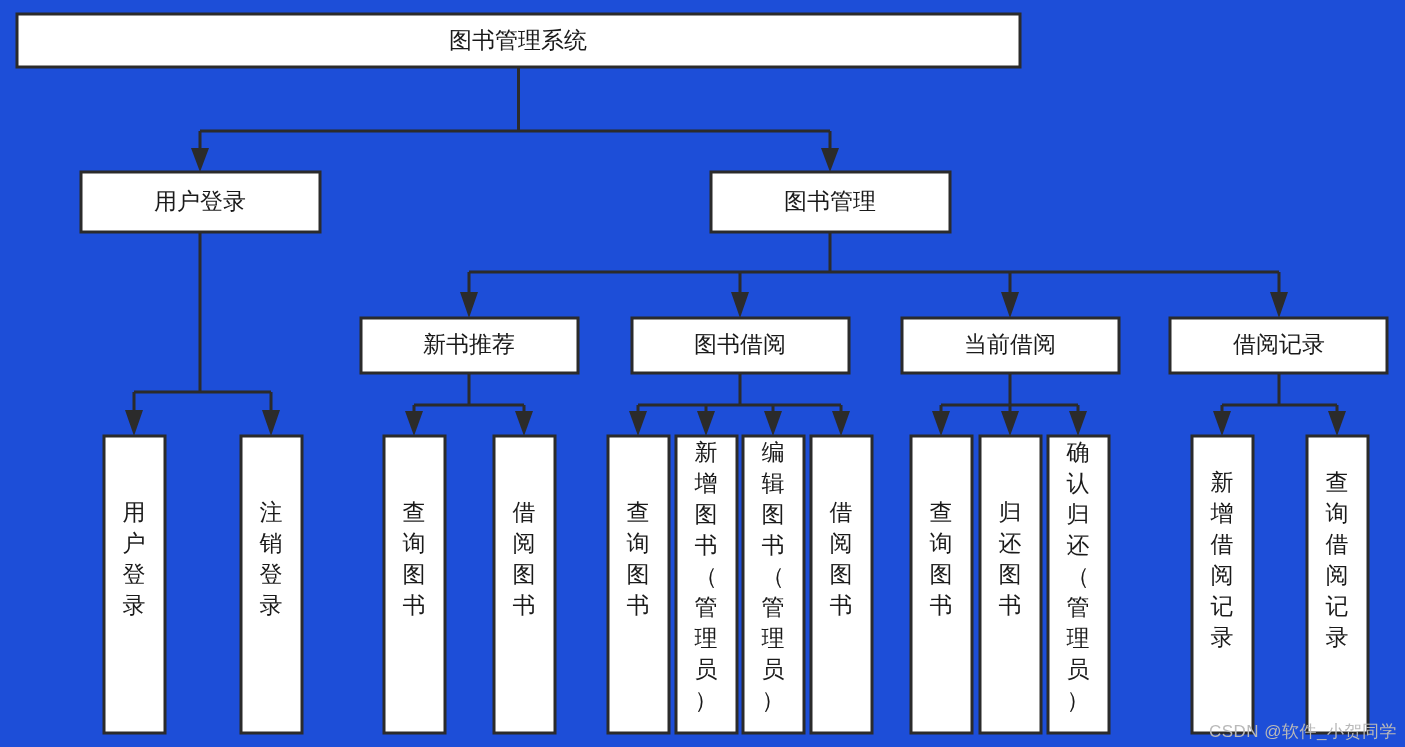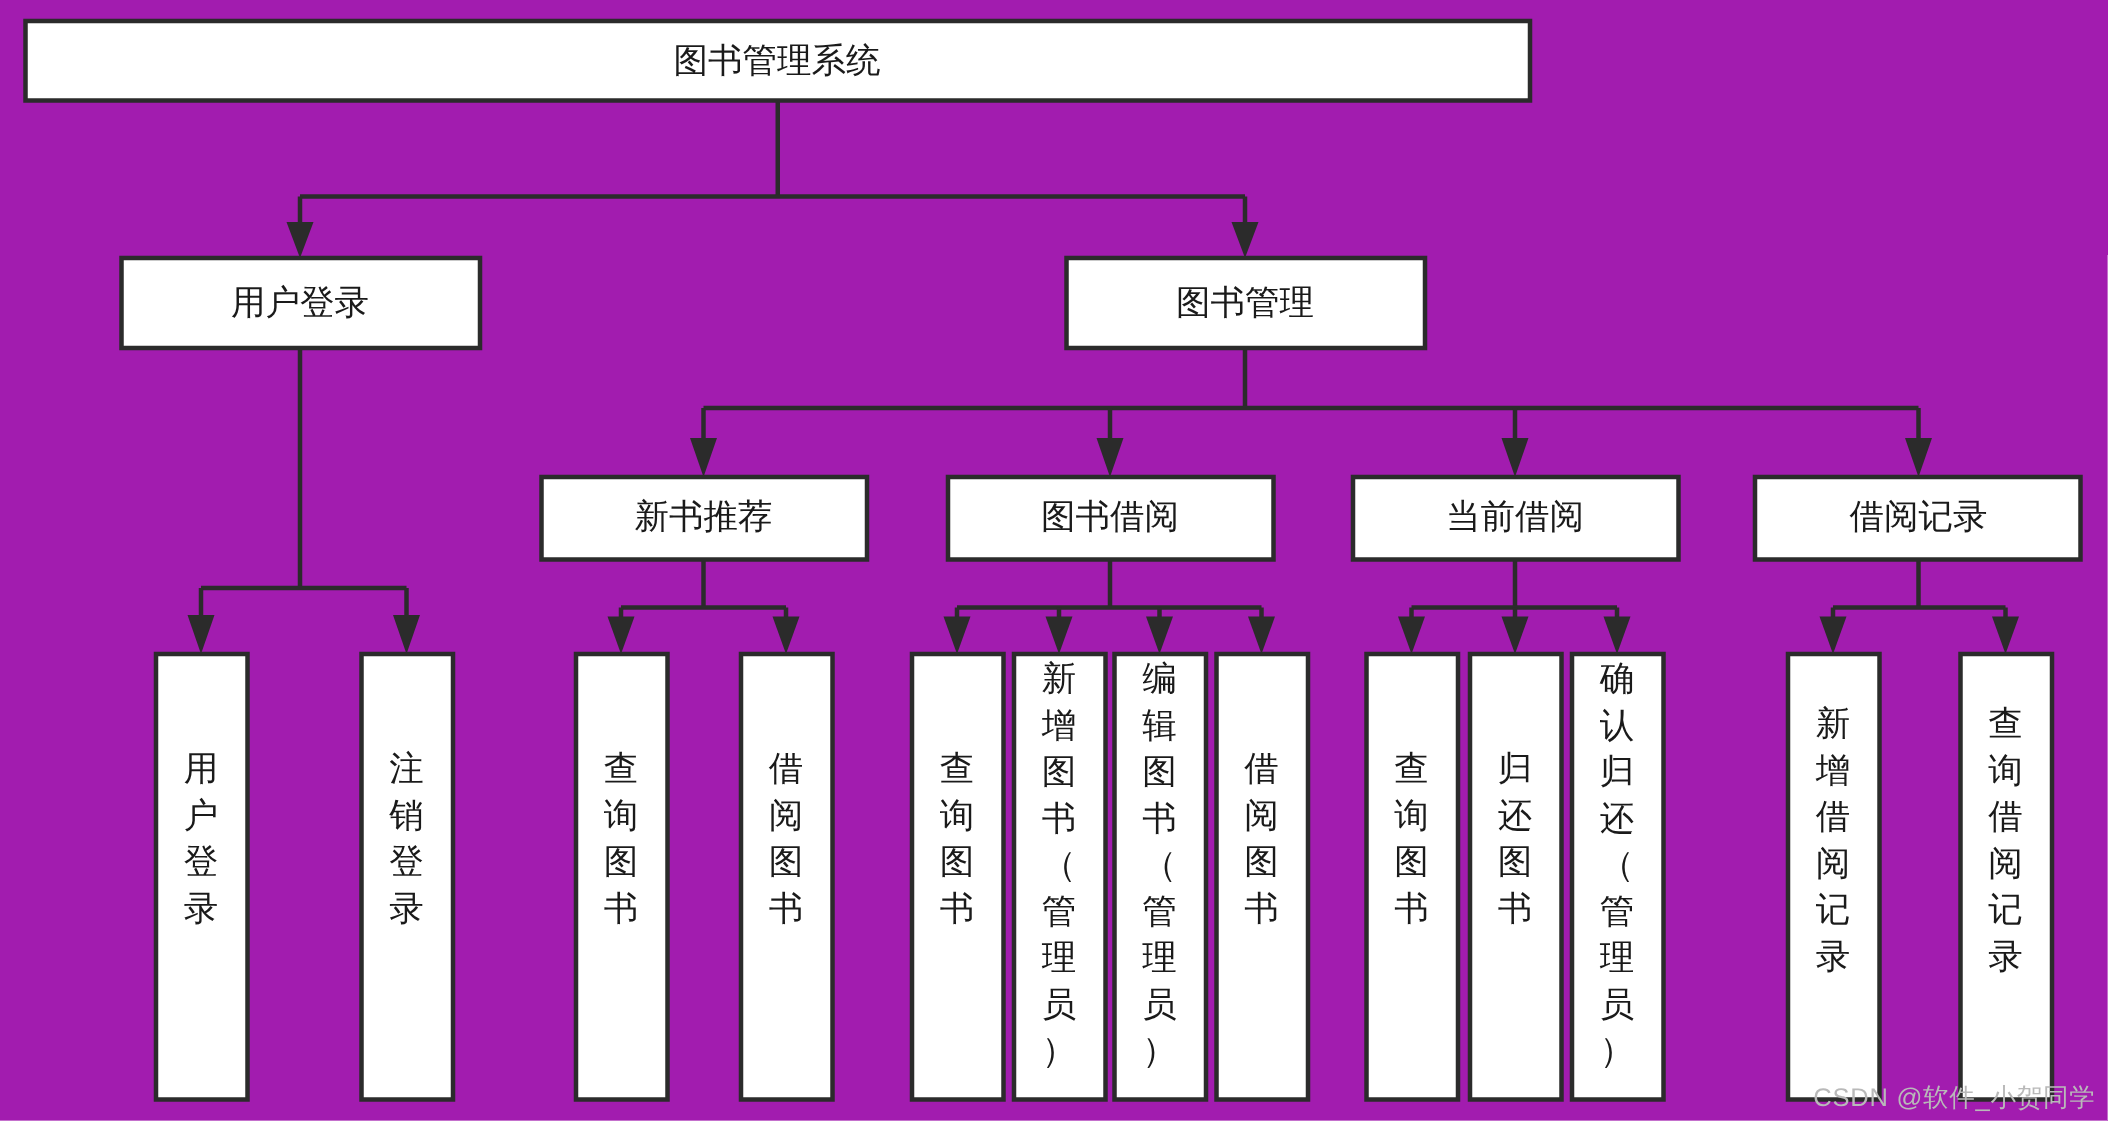--- a/index.html
+++ b/index.html
@@ -10,21 +10,21 @@
   body {
     width: 1405px;
     height: 747px;
     font-family: "Liberation Sans", sans-serif;
     overflow: hidden;
   }
   #diagram-root {
     position: relative;
     width: 1405px;
     height: 747px;
-    background: #a21caf;
+    background: #1d4ed8;
   }
   svg.diagram {
     position: absolute;
     top: 0;
     left: 0;
     width: 1405px;
     height: 747px;
   }
   .node-rect {
     fill: #ffffff;

